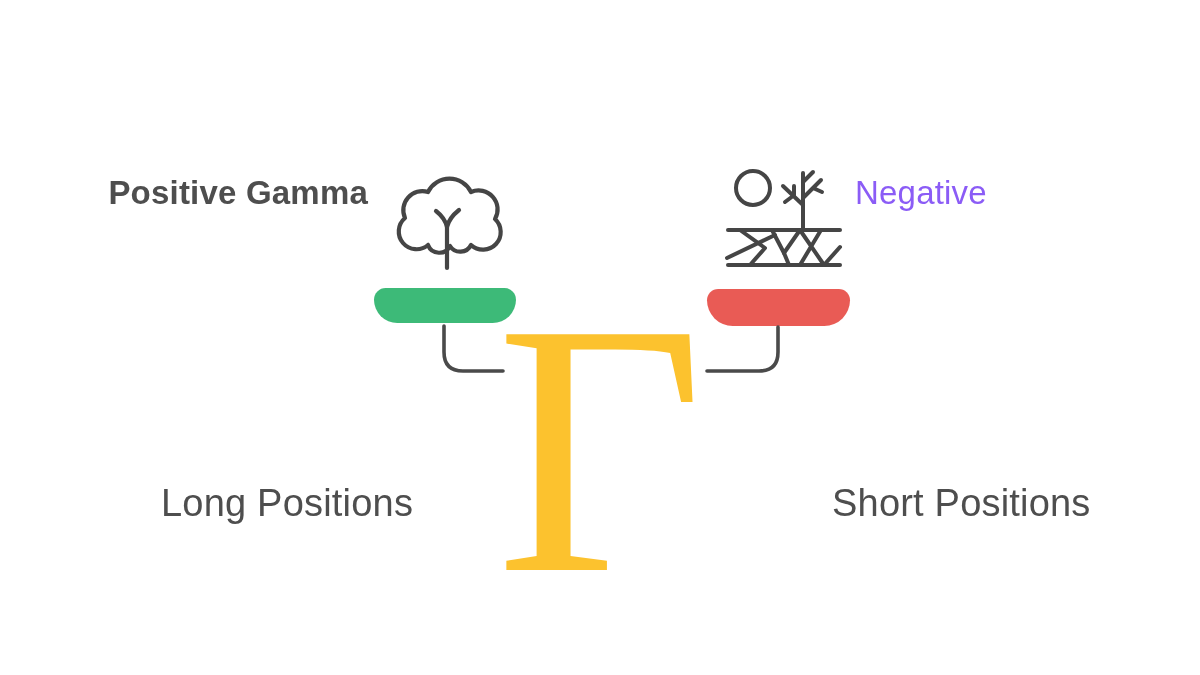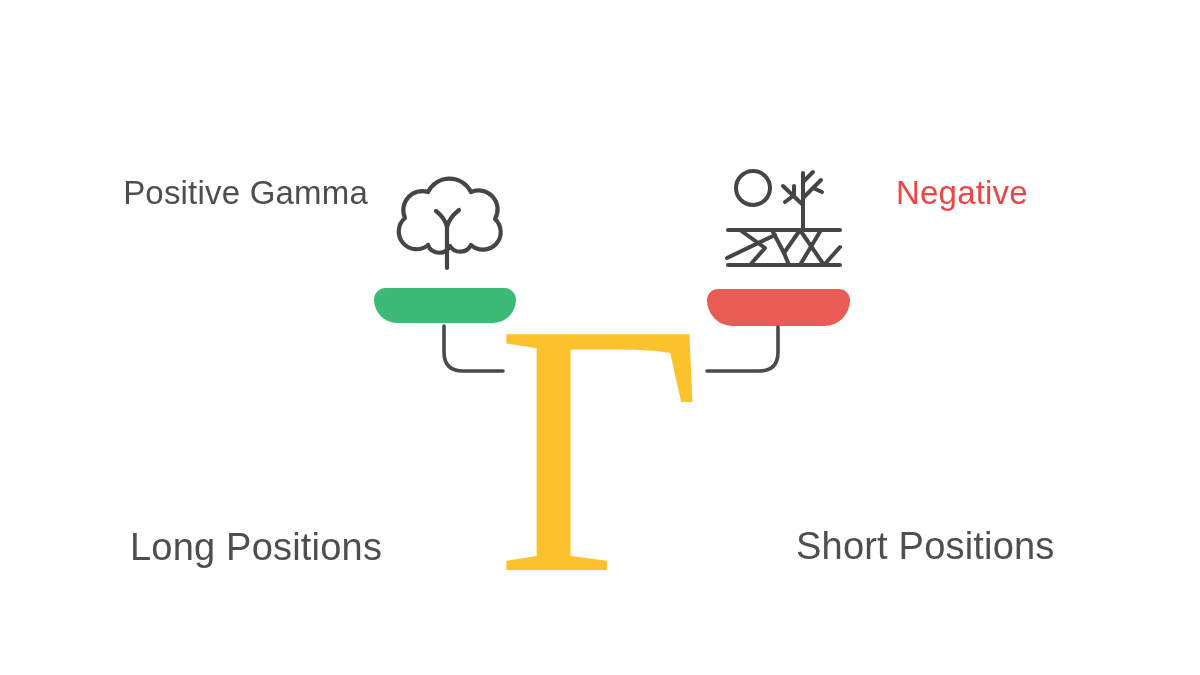--- a/index.html
+++ b/index.html
@@ -13,33 +13,33 @@
   }
   .impact-label {
     position: absolute;
     top: 170px;
     font-size: 33px;
     line-height: 46px;
     font-weight: 400;
     letter-spacing: 0.2px;
     white-space: nowrap;
   }
-  .impact-label.align-right { right: 832px; text-align: center; }
+  .impact-label.align-right { right: 832px; text-align: center; font-weight: bold; }
   .impact-label.align-left  { left: 855px;  text-align: left; }
   .position-label {
     position: absolute;
     top: 481px;
     font-size: 38px;
     line-height: 44px;
     font-weight: 400;
     letter-spacing: 0.2px;
     white-space: nowrap;
   }
-  #long-label  { left: 130px; margin-top: 44px; }
-  #short-label { left: 796px; margin-top: 43px; }
+  #long-label  { left: 161px; }
+  #short-label { left: 832px; }
   .bowl {
     position: absolute;
     height: 35px;
   }
   #positive-bowl {
     left: 374px; top: 288px; width: 142px;
     border-radius: 14px 14px 28px 28px;
   }
   #negative-bowl {
     left: 707px; top: 289px; width: 143px; height: 37px;
@@ -75,21 +75,21 @@
 
   <svg id="tree-icon" class="icon-svg" viewBox="0 0 104 104" xmlns="http://www.w3.org/2000/svg">
     <g fill="none" stroke-width="4.2" stroke-linecap="round" stroke-linejoin="round" stroke="#454545">
       <path d="M 29,78 A 17,17 0 0 1 6,51 A 19,19 0 0 1 29,25 A 24,24 0 0 1 72,25 A 19,19 0 0 1 96,52 A 17,17 0 0 1 72,78 A 12,12 0 0 1 51,79 A 12,12 0 0 1 29,78"></path>
       <path d="M 48,101 L 48,60"></path>
       <path d="M 48,60 Q 46,51 37,44"></path>
       <path d="M 48,60 Q 50,51 60,43"></path>
     </g>
   </svg>
 
-  <div class="impact-label align-left" style="color: #ef4444; margin-left: 41px;">
+  <div class="impact-label align-left" style="color: #8b5cf6;">
     <div>Negative</div>
   </div>
 
   <svg id="drought-icon" class="icon-svg" viewBox="0 0 116 100" xmlns="http://www.w3.org/2000/svg">
     <g fill="none" stroke-width="4" stroke-linecap="round" stroke-linejoin="round" stroke="#454545">
       <circle cx="27" cy="21" r="17"></circle>
       <path d="M 77,6 L 77,62"></path>
       <path d="M 77,15 L 87,5"></path>
       <path d="M 77,31 L 95,13 M 87,21 L 96,25"></path>
       <path d="M 77,38 L 57,19 M 68,29 L 68,19 M 67,29 L 59,35"></path>

